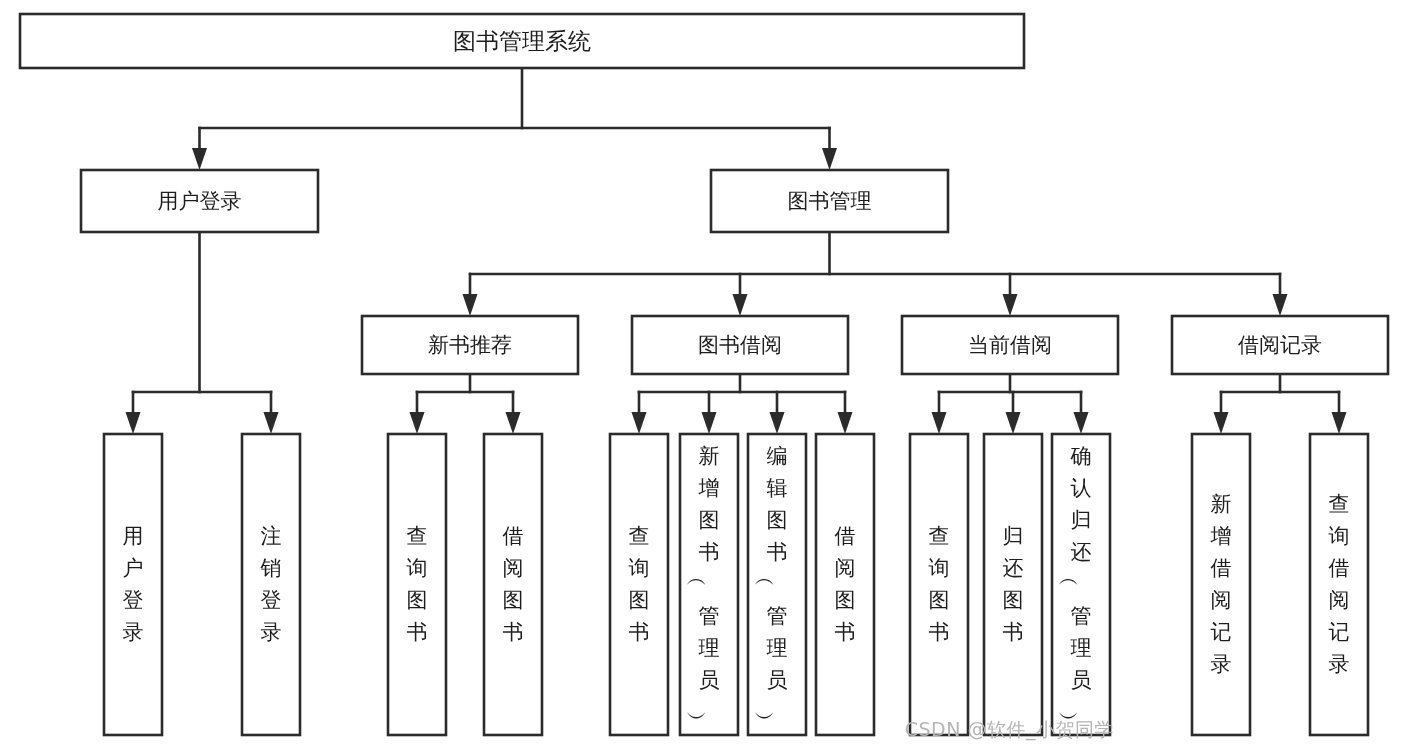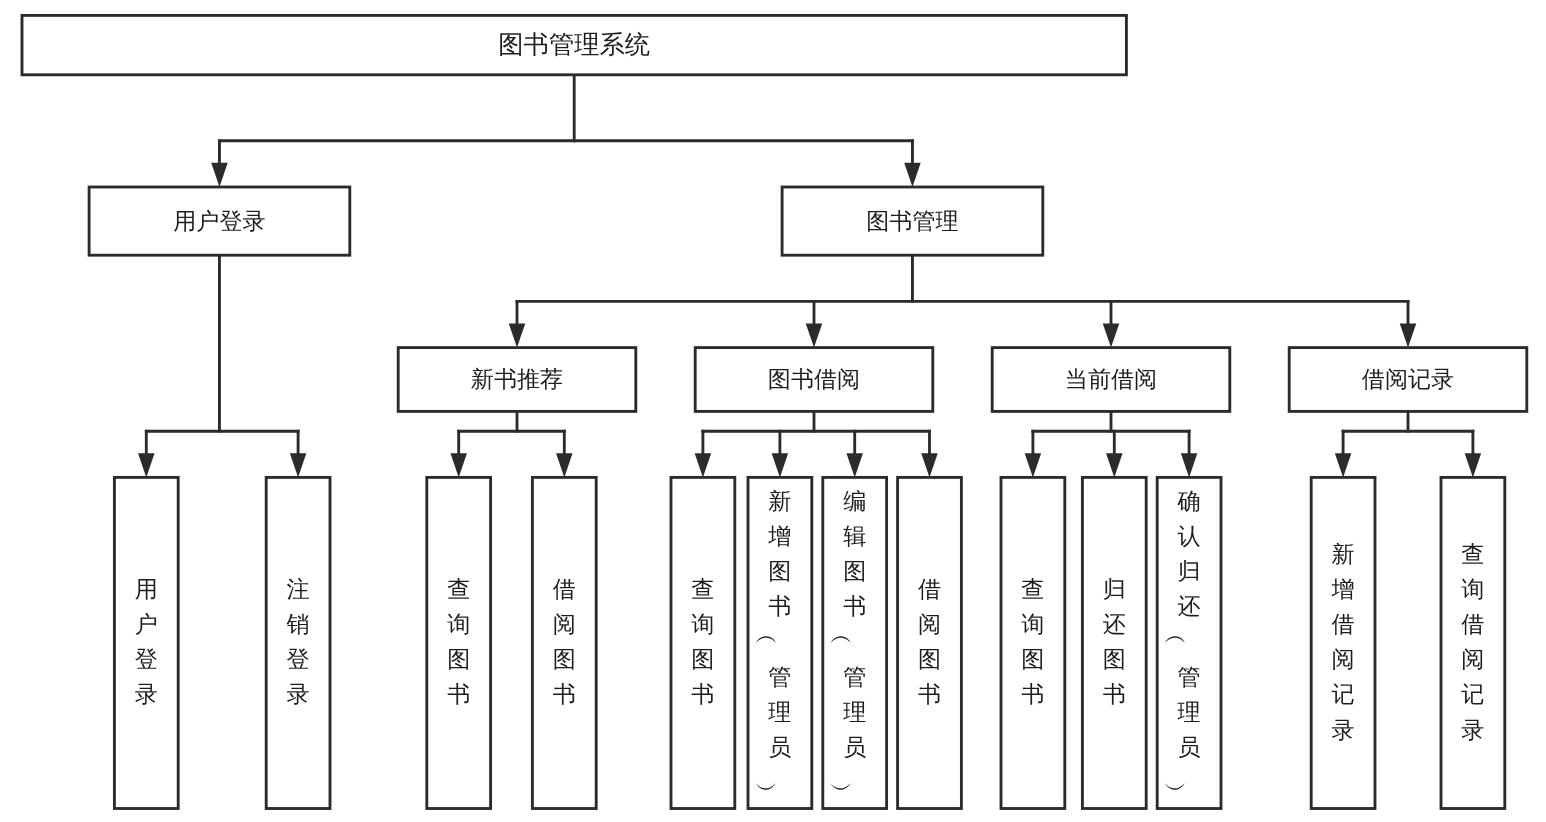--- a/index.html
+++ b/index.html
@@ -204,13 +204,14 @@
         <g>
           <rect class="node-rect" x="1192" y="434" width="58" height="301"></rect>
           <text class="node-label-vertical" x="1221" y="504.5" dominant-baseline="middle"><tspan x="1221" dy="0">新</tspan><tspan x="1221" dy="32">增</tspan><tspan x="1221" dy="32">借</tspan><tspan x="1221" dy="32">阅</tspan><tspan x="1221" dy="32">记</tspan><tspan x="1221" dy="32">录</tspan></text>
         </g>
         <g>
           <rect class="node-rect" x="1310" y="434" width="58" height="301"></rect>
           <text class="node-label-vertical" x="1339" y="504.5" dominant-baseline="middle"><tspan x="1339" dy="0">查</tspan><tspan x="1339" dy="32">询</tspan><tspan x="1339" dy="32">借</tspan><tspan x="1339" dy="32">阅</tspan><tspan x="1339" dy="32">记</tspan><tspan x="1339" dy="32">录</tspan></text>
         </g>
       </g>
   </svg>
+  <div class="watermark">CSDN @软件_小贺同学</div>
 </div>
 
 </body></html>

